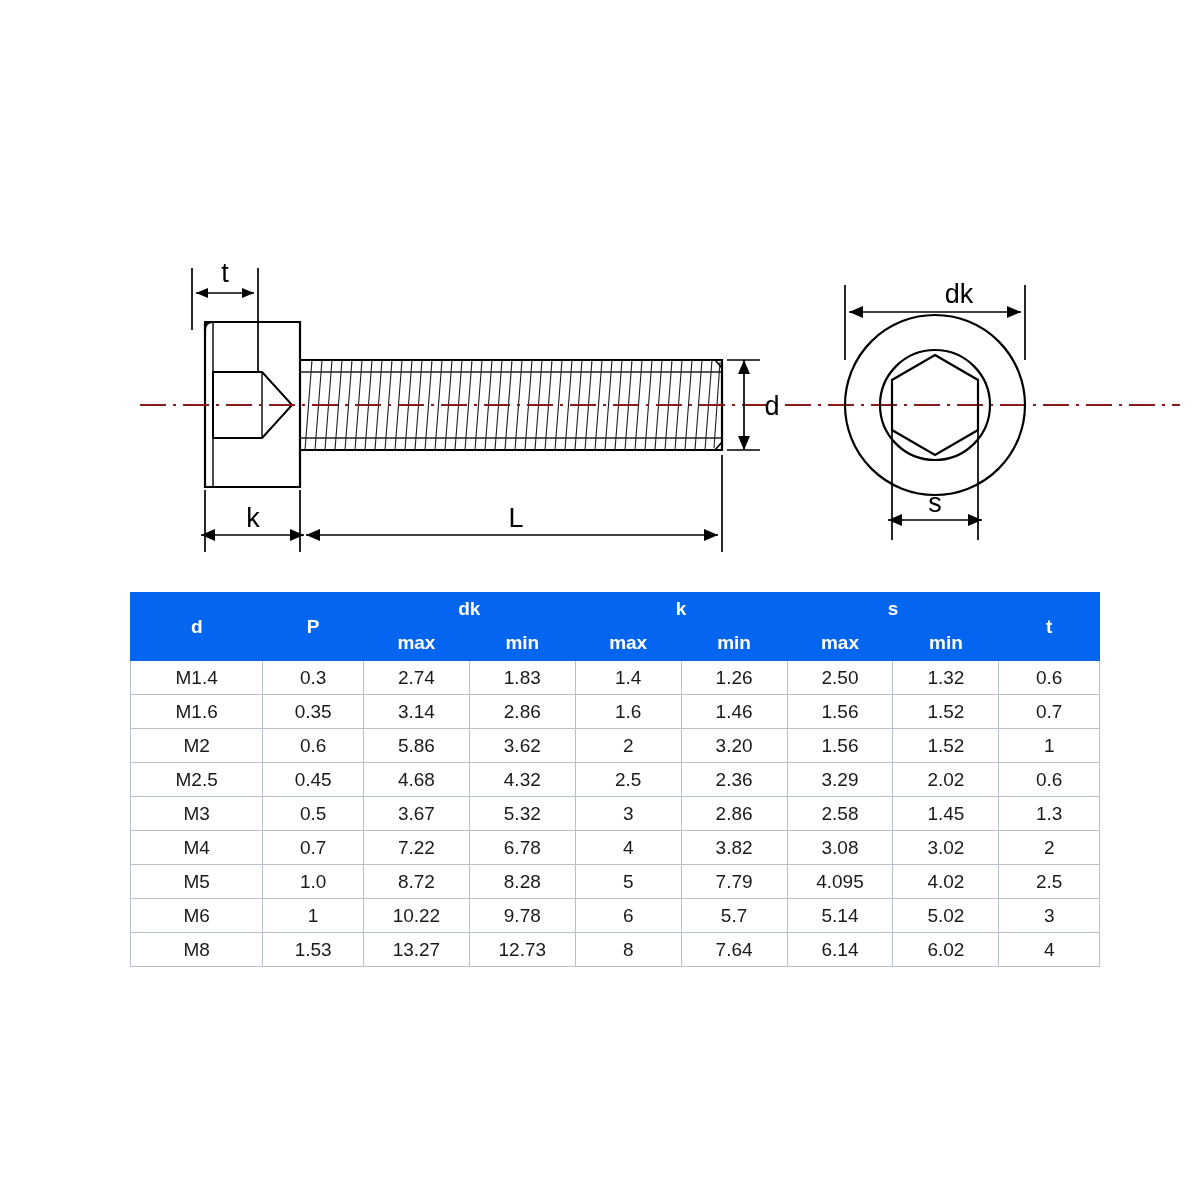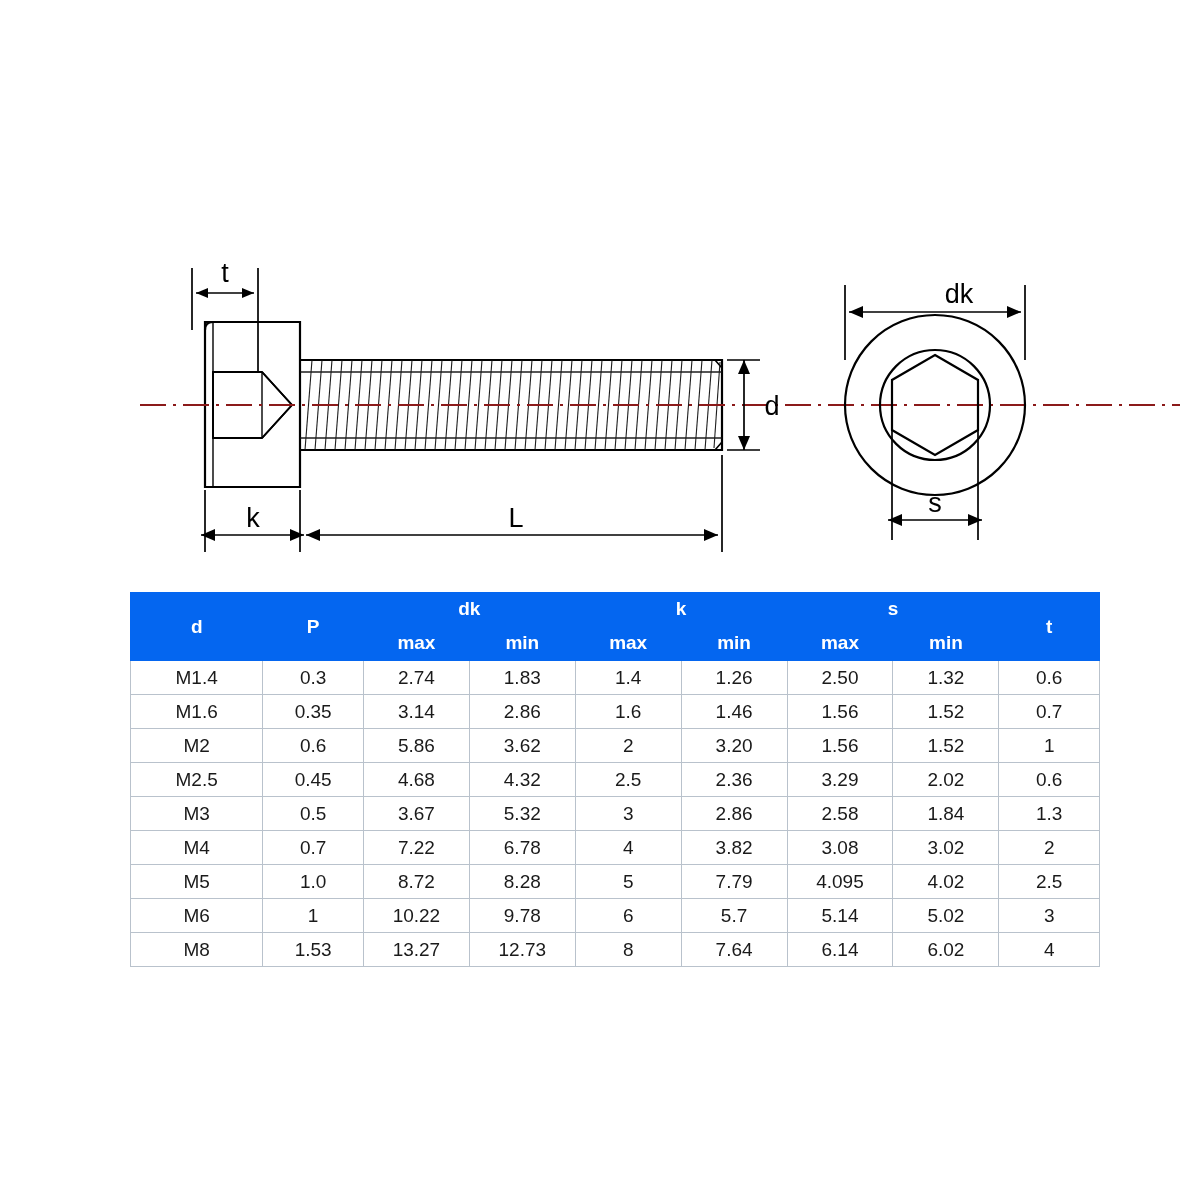--- a/index.html
+++ b/index.html
@@ -296,21 +296,21 @@
             <td>0.6</td>
           </tr>
           <tr>
             <td>M3</td>
             <td>0.5</td>
             <td>3.67</td>
             <td>5.32</td>
             <td>3</td>
             <td>2.86</td>
             <td>2.58</td>
-            <td>1.84</td>
+            <td>1.45</td>
             <td>1.3</td>
           </tr>
           <tr>
             <td>M4</td>
             <td>0.7</td>
             <td>7.22</td>
             <td>6.78</td>
             <td>4</td>
             <td>3.82</td>
             <td>3.08</td>

